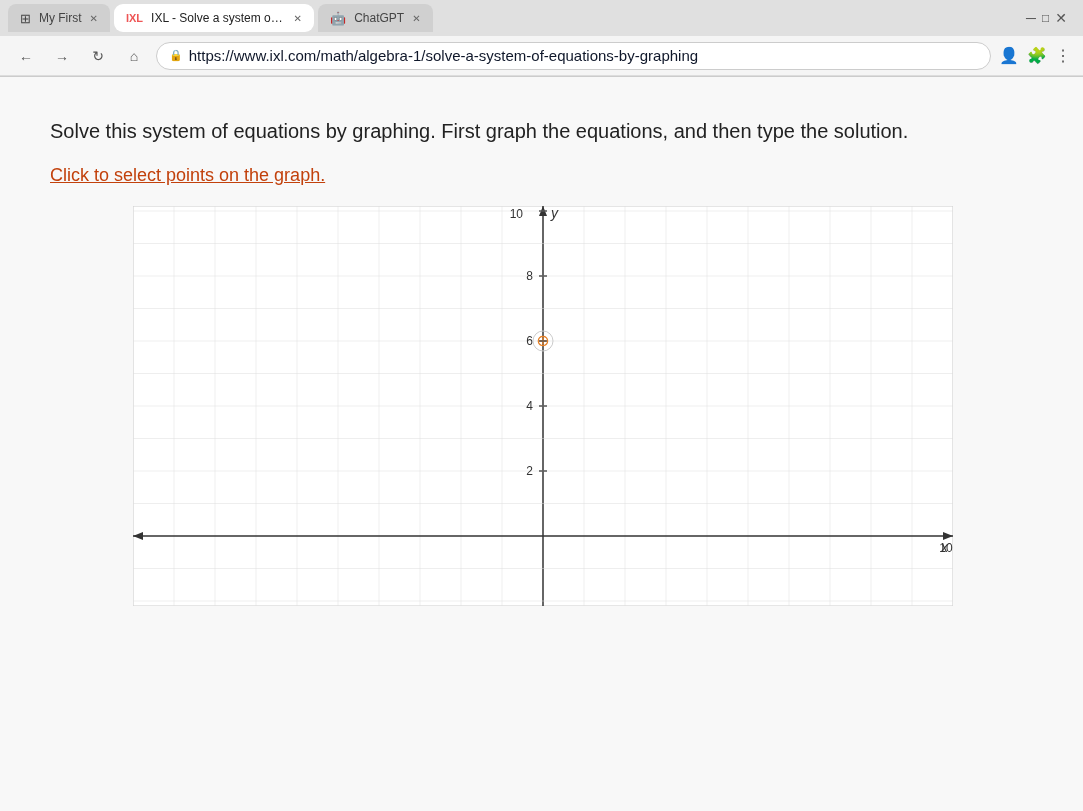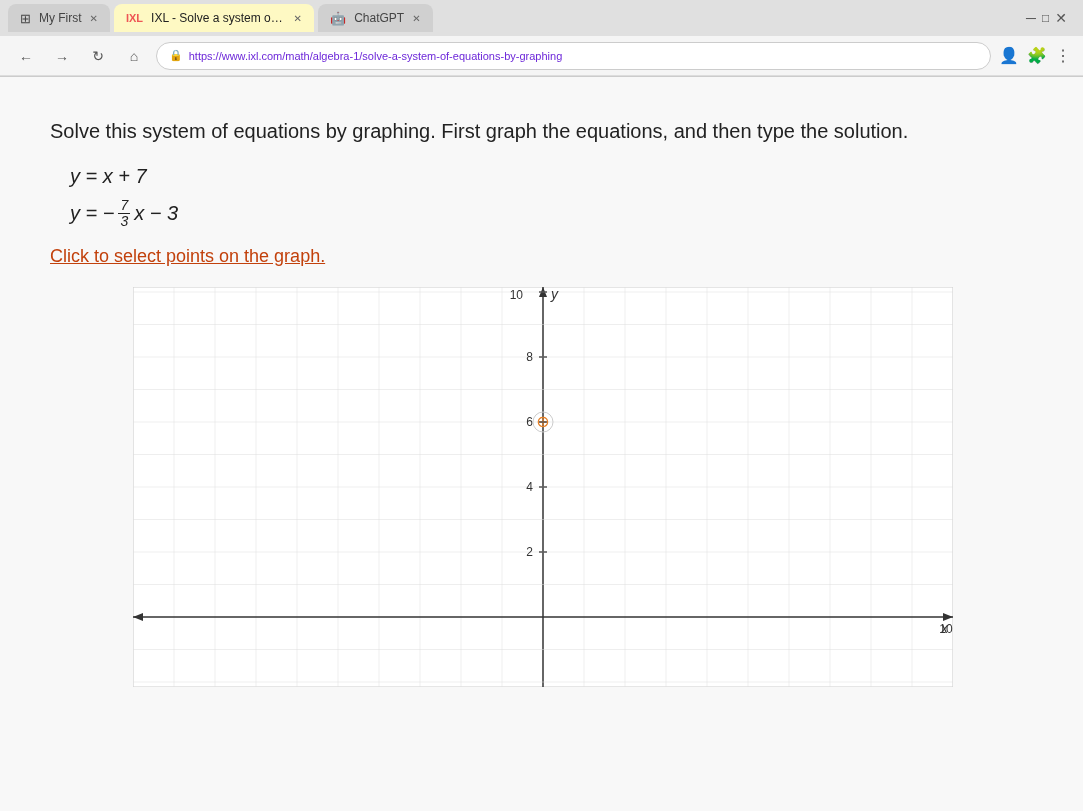--- a/index.html
+++ b/index.html
@@ -33,22 +33,23 @@
       overflow: hidden;
       white-space: nowrap;
     }
 
     .tab-inactive {
       background: #d0d0d0;
       color: #444;
     }
 
     .tab-active {
-      background: #fef9c3;
+      background: #ffffff;
       color: #222;
+      border-radius: 9px;
     }
 
     .tab-close {
       font-size: 10px;
       color: #666;
       cursor: pointer;
       flex-shrink: 0;
     }
 
     .browser-controls {
@@ -88,22 +89,22 @@
       align-items: center;
       gap: 6px;
     }
 
     .lock-icon {
       color: #555;
       font-size: 11px;
     }
 
     .address-text {
-      font-size: 11px;
-      color: #6d28d9;
+      font-size: 15px;
+      color: #0f172a;
       text-align: right;
     }
 
     
     .page-content {
       background: #f8f8f8;
       padding: 40px 48px 20px 50px;
       height: calc(811px - 76px);
       overflow: hidden;
     }
@@ -222,33 +223,20 @@
       <span style="font-size:16px; cursor:pointer; color:#555;">👤</span>
       <span style="font-size:16px; cursor:pointer; color:#555;">🧩</span>
       <span style="font-size:16px; cursor:pointer; color:#555;">⋮</span>
     </div>
   </div>
 </div>
 
 <div class="page-content">
   <p class="problem-text">Solve this system of equations by graphing. First graph the equations, and then type the solution.</p>
 
-  <div class="equations">
-    <div class="equation">
-      <span>y = x + 7</span>
-    </div>
-    <div class="equation" style="display:flex; align-items:center; gap:2px; font-style:italic; font-size:20px;">
-      <span>y = −</span>
-      <span class="fraction">
-        <span class="numerator">7</span>
-        <span class="denominator">3</span>
-      </span>
-      <span>x − 3</span>
-    </div>
-  </div>
 
   <p class="click-instruction">Click to select points on the graph.</p>
 
   <div class="graph-container">
     <svg class="graph-svg" viewBox="0 0 820 400">
 
       <rect x="0" y="0" width="820" height="400" fill="#ffffff" stroke="#ccc" stroke-width="1"></rect>
 
       <line x1="0" y1="0" x2="0" y2="400" stroke="#ddd" stroke-width="0.5"></line>
       <line x1="41" y1="0" x2="41" y2="400" stroke="#ddd" stroke-width="0.5"></line>

